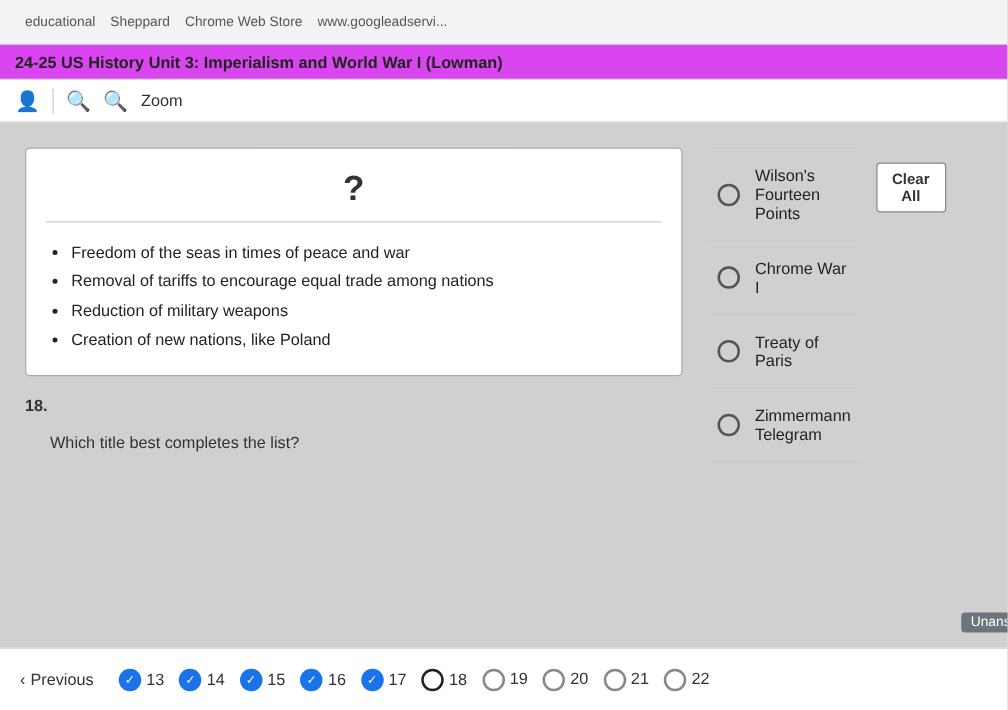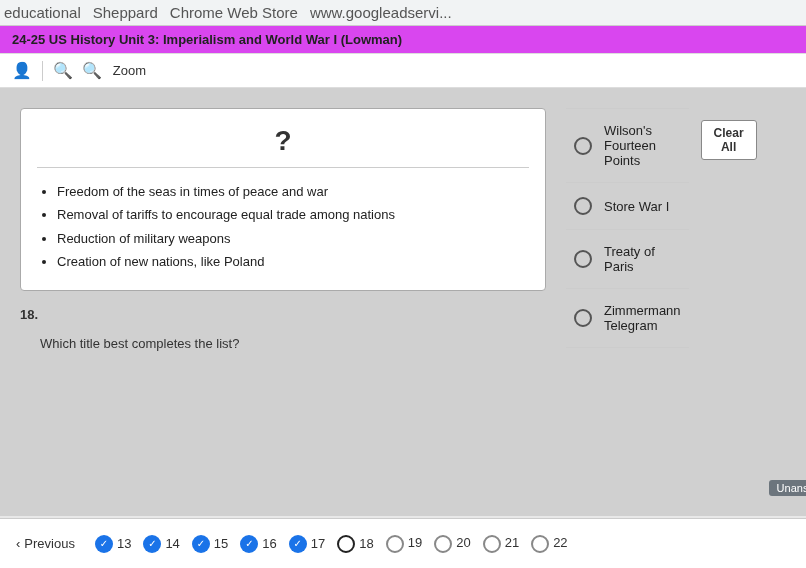--- a/index.html
+++ b/index.html
@@ -8,25 +8,25 @@
       background: #e8e8e8;
       width: 806px;
       height: 568px;
       overflow: hidden;
       position: relative;
     }
 
     
     .browser-bar {
       background: #f1f3f4;
-      height: 26px;
-      display: flex;
-      align-items: center;
-      padding: 0 4px;
-      font-size: 15px;
+      height: 36px;
+      display: flex;
+      align-items: center;
+      padding: 0 20px;
+      font-size: 11px;
       color: #555;
       gap: 12px;
       border-bottom: 1px solid #ccc;
     }
     .browser-bar span {
       white-space: nowrap;
       overflow: hidden;
     }
 
     
@@ -304,21 +304,21 @@
   <div class="answer-panel">
     <div class="answer-options-container">
 
       <div class="answer-option">
         <div class="radio-circle"></div>
         <span class="answer-label">Wilson's Fourteen Points</span>
       </div>
 
       <div class="answer-option">
         <div class="radio-circle"></div>
-        <span class="answer-label">Store War I</span>
+        <span class="answer-label">Chrome War I</span>
       </div>
 
       <div class="answer-option">
         <div class="radio-circle"></div>
         <span class="answer-label">Treaty of Paris</span>
       </div>
 
       <div class="answer-option">
         <div class="radio-circle"></div>
         <span class="answer-label">Zimmermann Telegram</span>

